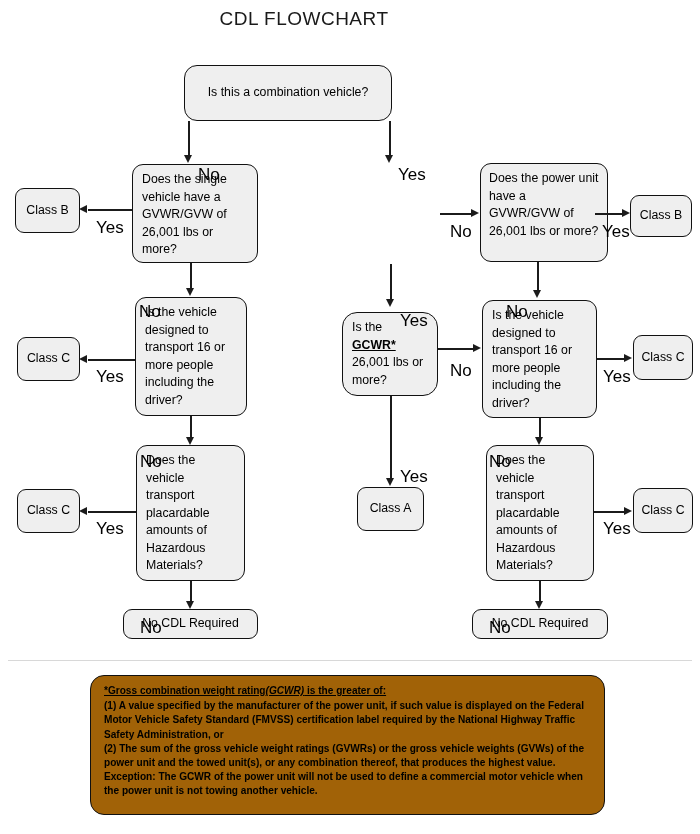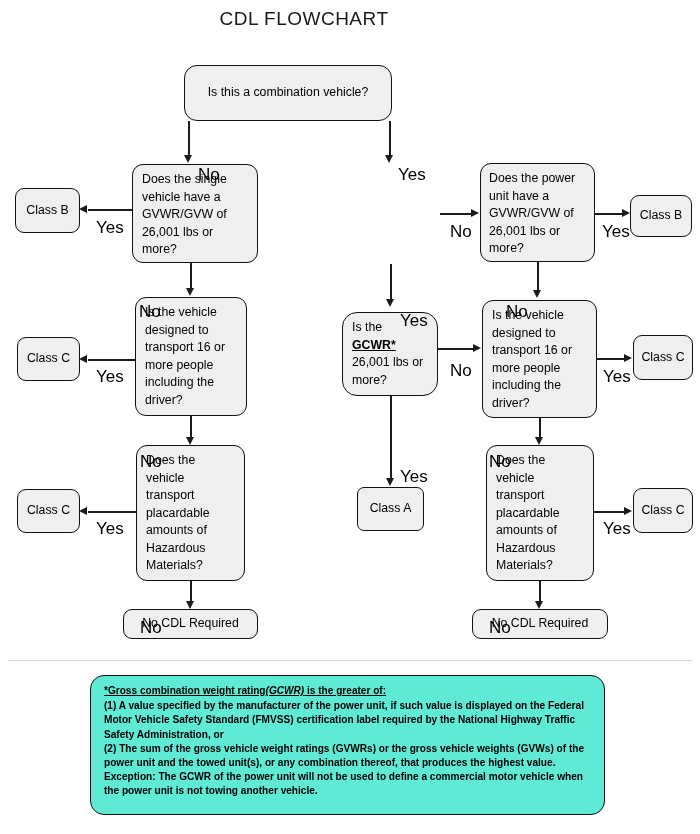--- a/index.html
+++ b/index.html
@@ -98,21 +98,21 @@
     height: 1px;
     background: #d8d8d8;
   }
   #footnote {
     position: absolute;
     left: 90px;
     top: 675px;
     width: 515px;
     height: 140px;
     box-sizing: border-box;
-    background: #5eead4;
+    background: #a16207;
     border: 1.6px solid #111111;
     border-radius: 14px;
     padding: 8px 12px 8px 13px;
     font-size: 10.1px;
     line-height: 14.2px;
   }
   #footnote .fn-head {
     font-weight: bold;
     text-decoration: underline;
     display: block;
@@ -155,25 +155,25 @@
 
   <div class="node terminal center" style="left:123px; top:609px; width:135px; height:30px;">
     <span>No CDL Required</span>
   </div>
 
 
   <div class="node" style="left:342px; top:312px; width:96px; height:84px;border-radius:15px;">
     <span>Is the </span><u class="em">GCWR*</u><br><span>26,001 lbs or more?</span>
   </div>
 
-  <div class="node terminal center" style="left:357px; top:487px; width:67px; height:44px;border-radius:7px;">
+  <div class="node terminal center" style="left:357px; top:487px; width:67px; height:44px;">
     <span>Class A</span>
   </div>
 
-  <div class="node" style="left:480px; top:163px; width:115px; height:99px;padding-left:8px;">Does the power unit have a GVWR/GVW of 26,001 lbs  or more?</div>
+  <div class="node" style="left:480px; top:163px; width:128px; height:99px;padding-left:8px;">Does the power unit have a GVWR/GVW of 26,001 lbs  or more?</div>
 
   <div class="node terminal center" style="left:630px; top:195px; width:62px; height:42px;">
     <span>Class B</span>
   </div>
 
   <div class="node" style="left:482px; top:300px; width:115px; height:118px;">Is the vehicle designed to transport 16 or more people including the driver?</div>
 
   <div class="node terminal center" style="left:633px; top:335px; width:60px; height:45px;">
     <span>Class C</span>
   </div>

